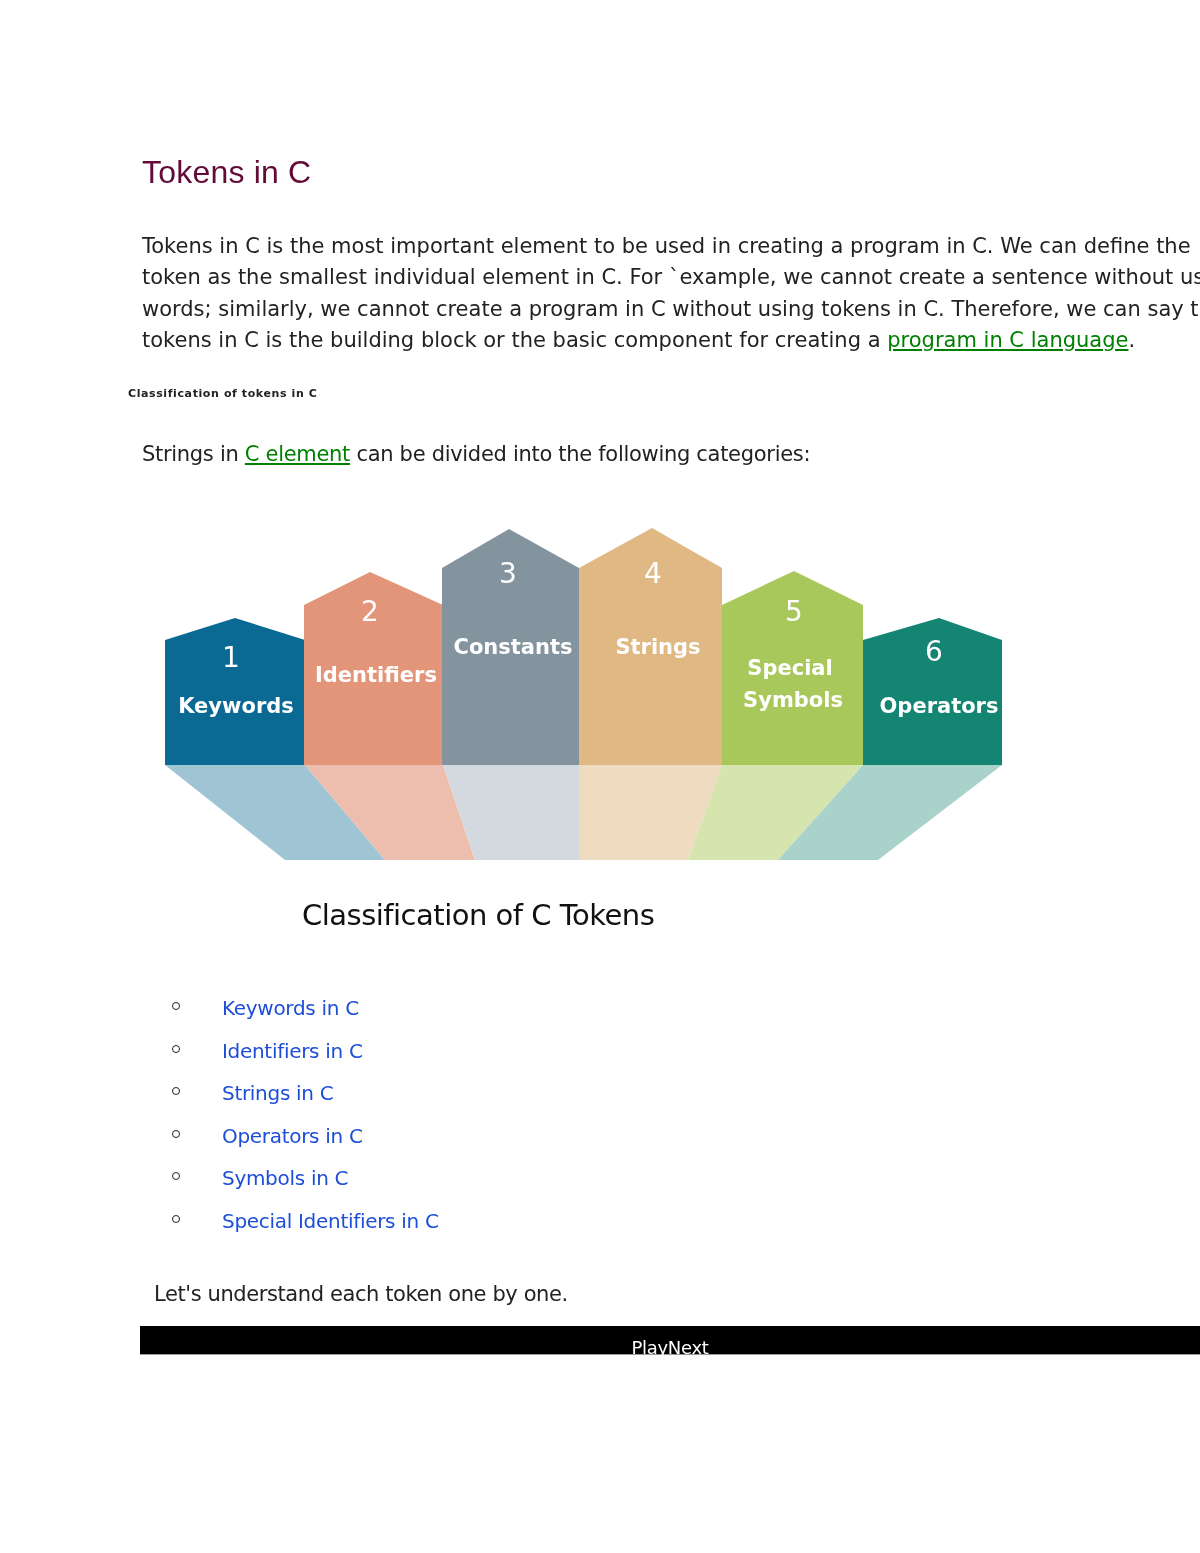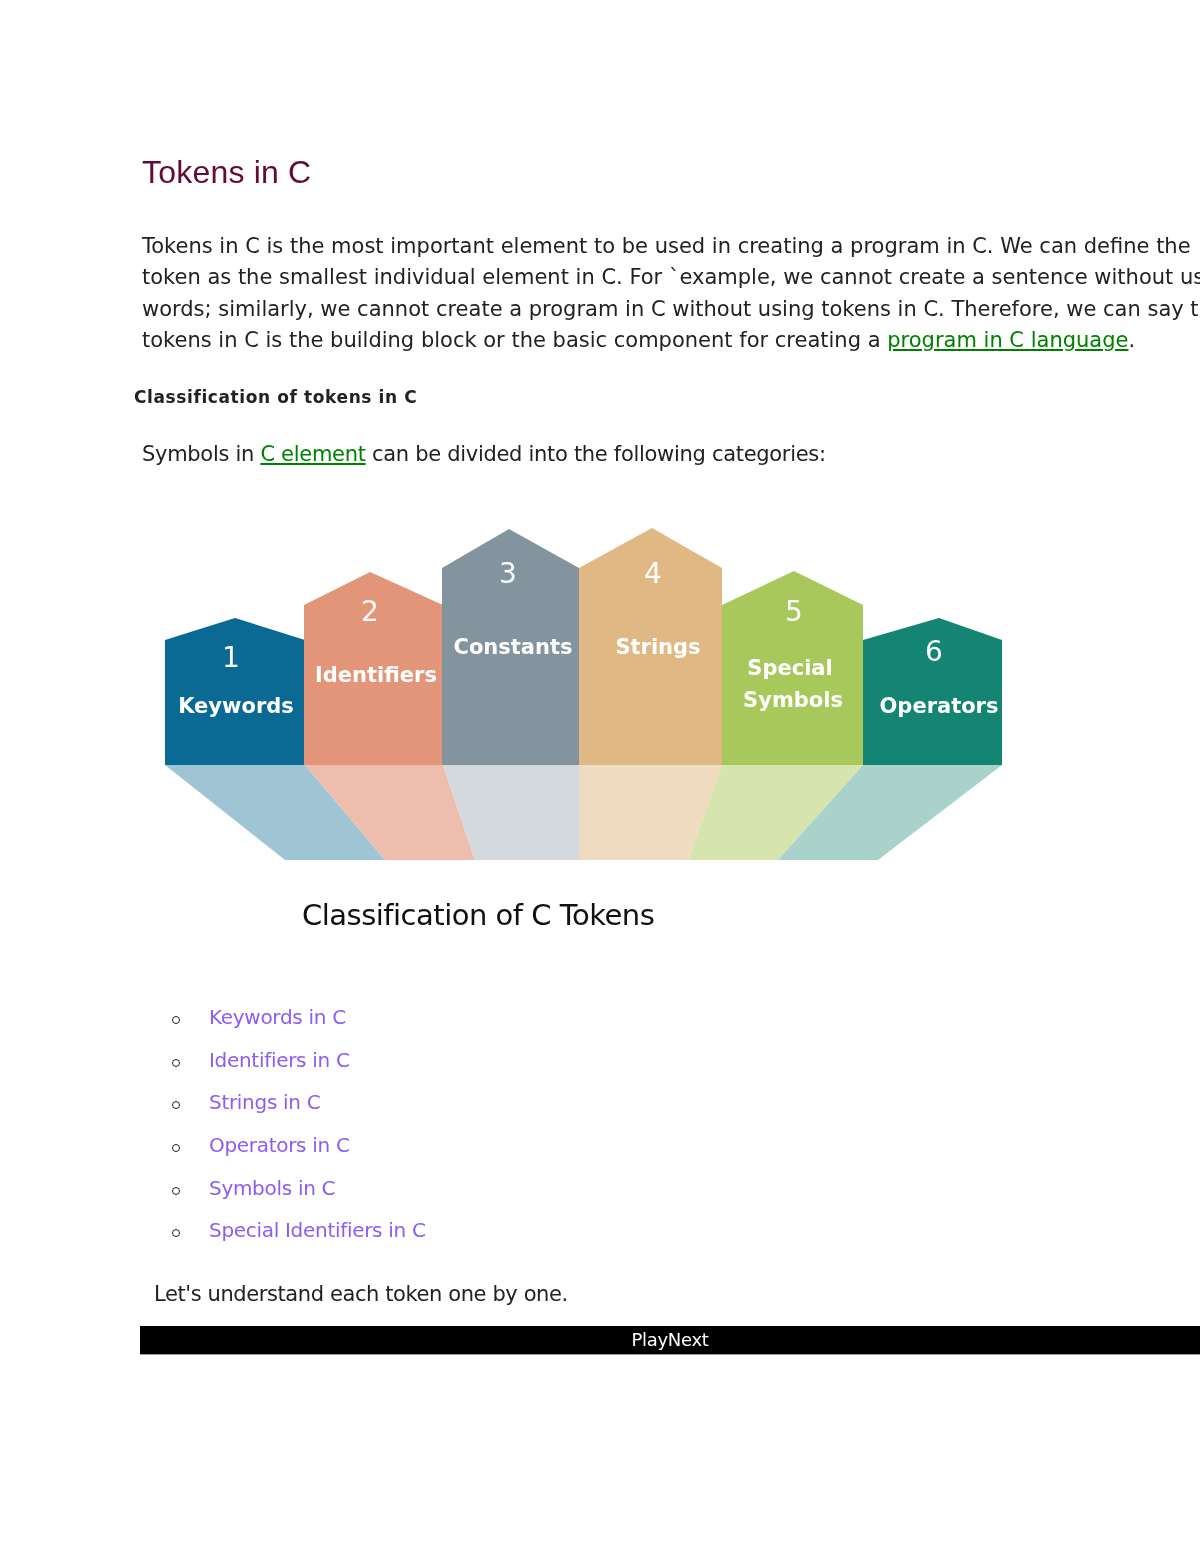--- a/index.html
+++ b/index.html
@@ -13,73 +13,73 @@
     font-size: 32px; color: #610b38; letter-spacing: 0.2px;
   }
   .intro {
     position: absolute; left: 142px; top: 231px; width: 1120px; margin: 0;
     font-family: "DejaVu Sans", sans-serif; font-size: 21px; line-height: 31.3px; color: #222;
     white-space: nowrap;
   }
   .intro .ln { display: block; }
   a.lnk { color: #008000; text-decoration: underline; }
   .subhead {
-    position: absolute; left: 134px; top: 387px; margin: 0;
-    font-family: "DejaVu Sans", sans-serif; font-weight: bold; font-size: 17px; color: #222;
+    position: absolute; left: 128px; top: 387px; margin: 0;
+    font-family: "DejaVu Sans", sans-serif; font-weight: bold; font-size: 11px; color: #222;
     letter-spacing: 0.6px;
   }
   .cat-para {
     position: absolute; left: 142px; top: 442px; margin: 0;
     font-family: "DejaVu Sans", sans-serif; font-size: 21px; color: #222; letter-spacing: -0.3px;
   }
   .figure { position: absolute; left: 160px; top: 520px; width: 850px; height: 350px; }
   .figure svg { display: block; }
   .fig-caption {
     position: absolute; left: 302px; top: 898px; margin: 0;
     font-family: "DejaVu Sans", sans-serif; font-size: 29px; color: #111; letter-spacing: -0.5px;
   }
   .token-list {
     position: absolute; left: 172px; top: 996px; margin: 0; padding: 0; list-style: none;
   }
   .token-list li {
-    height: 42.6px; display: flex; align-items: center;
-    font-family: "DejaVu Sans", sans-serif; font-size: 20px; color: #8b5cf6; letter-spacing: -0.3px;
+    height: 42.6px; display: flex; 
+    font-family: "DejaVu Sans", sans-serif; font-size: 20px; color: #1d4ed8; letter-spacing: -0.3px; gap: 13px;
   }
   .token-list .bullet {
     width: 8px; height: 8px; border: 1.4px solid #222; border-radius: 50%;
     margin-right: 29px; margin-top: 6px; box-sizing: border-box; flex: 0 0 auto;
   }
   .closing {
     position: absolute; left: 142px; top: 1270px; margin: 12px;
     font-family: "DejaVu Sans", sans-serif; font-size: 21px; color: #222; letter-spacing: -0.4px;
   }
   .playnext {
     position: absolute; left: 140px; top: 1326px; width: 1060px; height: 28px; background: #000;
     color: #fff; text-align: center; font-family: "DejaVu Sans", sans-serif; font-size: 18px;
-    line-height: 28px; cursor: pointer; border: none; padding: 0; letter-spacing: -0.3px;
+    line-height: 28px; cursor: pointer; border: none; padding: 8px; letter-spacing: -0.3px;
     box-shadow: 0 1px 0 #999;
   }
   .blk-num { font-family: "DejaVu Sans", sans-serif; font-size: 28px; fill: #ffffff; }
   .blk-lbl { font-family: "DejaVu Sans", sans-serif; font-size: 21px; font-weight: bold; fill: #ffffff; }
 </style>
 </head>
 <body>
 
 <h1 class="page-title">Tokens in C</h1>
 
 <p class="intro">
   <span class="ln">Tokens in C is the most important element to be used in creating a program in C. We can define the</span>
   <span class="ln">token as the smallest individual element in C. For `example, we cannot create a sentence without using</span>
   <span class="ln">words; similarly, we cannot create a program in C without using tokens in C. Therefore, we can say that</span>
   <span class="ln"><span>tokens in C is the building block or the basic component for creating a </span><a class="lnk" href="#">program in C language</a><span>.</span></span>
 </p>
 
 <h3 class="subhead">Classification of tokens in C</h3>
 
-<p class="cat-para"><span>Symbols in </span><a class="lnk" href="#">C element</a><span> can be divided into the following categories:</span></p>
+<p class="cat-para"><span>Strings in </span><a class="lnk" href="#">C element</a><span> can be divided into the following categories:</span></p>
 
 <div class="figure">
   <svg width="850" height="350" viewBox="0 0 850 350" xmlns="http://www.w3.org/2000/svg">
 
     <polygon points="5,245 145,245 225,340 125,340" fill="#9fc5d5"></polygon>
     <polygon points="145,245 283,245 315,340 225,340" fill="#edbeae"></polygon>
     <polygon points="283,245 419,245 419,340 315,340" fill="#d4d9e0"></polygon>
     <polygon points="419,245 562,245 528,340 419,340" fill="#efdbc0"></polygon>
     <polygon points="562,245 703,245 618,340 528,340" fill="#d6e4ae"></polygon>
     <polygon points="703,245 842,245 718,340 618,340" fill="#a9d3ca"></polygon>

